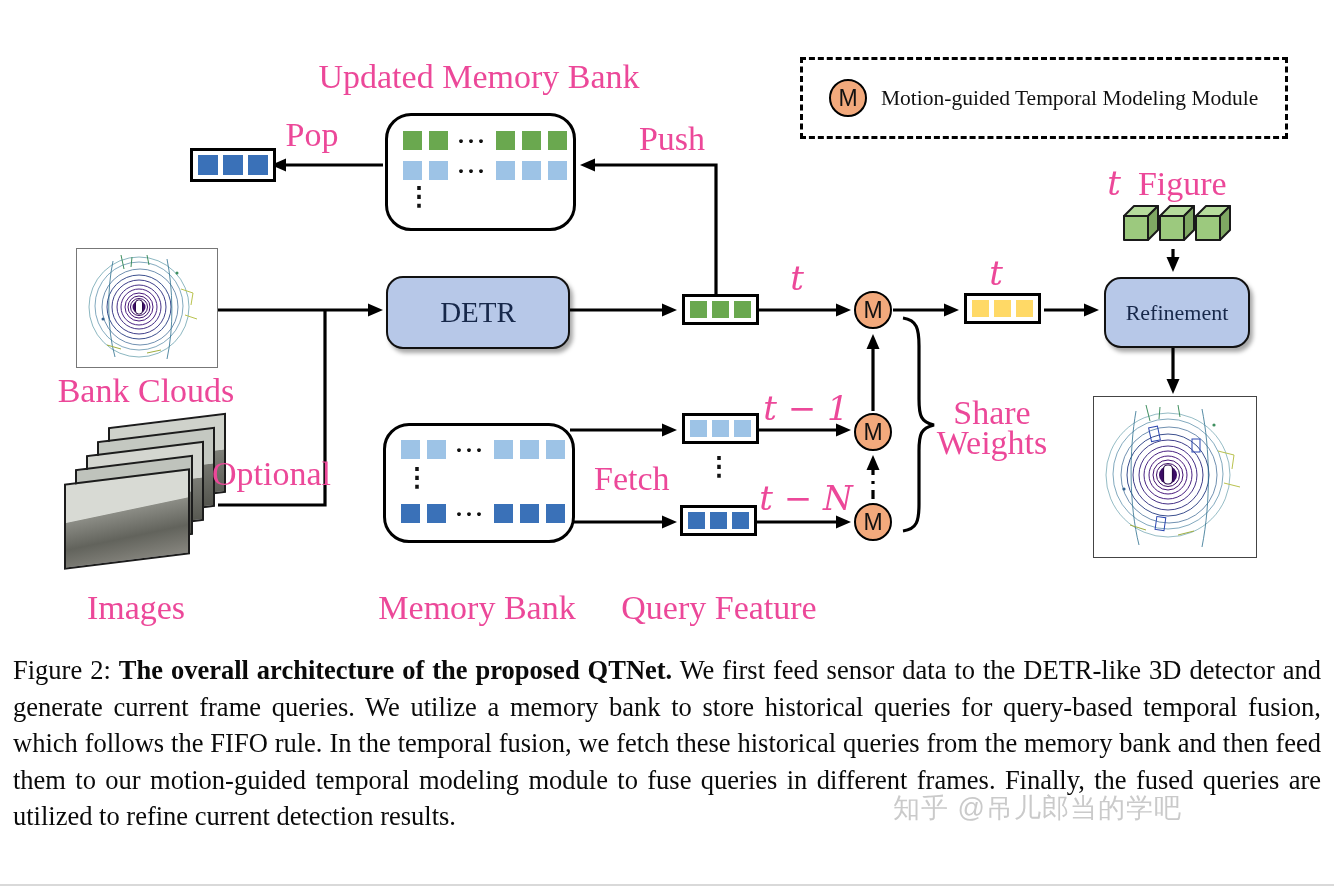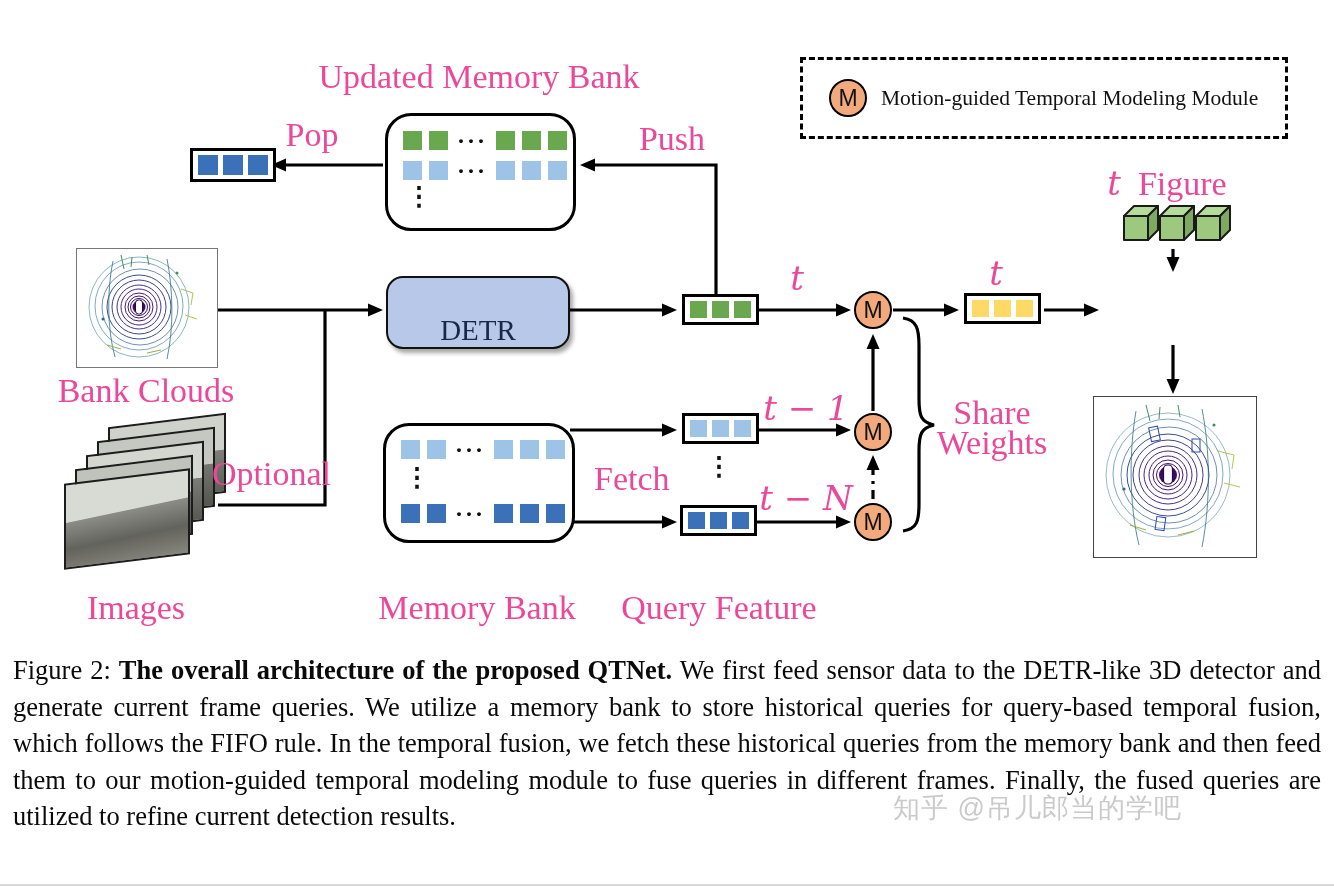--- a/index.html
+++ b/index.html
@@ -21,21 +21,21 @@
   .hdots{font-size:24px;font-weight:bold;letter-spacing:2px;line-height:10px;margin:0 2px;}
   .vdots{position:absolute;font-size:26px;font-weight:bold;line-height:9px;letter-spacing:0;}
 
   
   .qbox{position:absolute;background:#fff;border:3.5px solid #000;display:flex;
         align-items:center;gap:5px;padding:4px 5px;}
   .qbox .sq{width:17px;height:17px;}
 
   
   .proc{position:absolute;background:var(--box-blue);border:2.5px solid #111;
-        border-radius:17px;display:flex;align-items:flex-end;justify-content:center;
+        border-radius:17px;display:flex;align-items:center;justify-content:center;
         color:#17284a;box-shadow:3px 4px 4px rgba(0,0,0,0.35);}
 
   
   .mcirc{position:absolute;width:38px;height:38px;border-radius:50%;background:var(--orange);
          border:2.5px solid #000;display:flex;align-items:center;justify-content:center;
          font-family:"Liberation Sans", sans-serif;font-size:23px;color:#111;box-sizing:border-box;}
 
   
   .legend{position:absolute;left:800px;top:57px;width:488px;height:82px;
           border:3.5px dashed #000;box-sizing:border-box;display:flex;align-items:center;}
@@ -278,20 +278,23 @@
         <polygon points="68,16 78,6 78,30 68,40" fill="#7fa863"></polygon>
       </g>
       <g>
         <polygon points="80,16 104,16 104,40 80,40" fill="#9cc97e"></polygon>
         <polygon points="80,16 90,6 114,6 104,16" fill="#b6dc9c"></polygon>
         <polygon points="104,16 114,6 114,30 104,40" fill="#7fa863"></polygon>
       </g>
     </g>
   </svg>
 
+  <div class="proc" style="left:1104px;top:277px;width:142px;height:67px;font-size:22px;">
+    <span>Refinement</span>
+  </div>
 
   <div class="pcframe" style="left:1093px;top:396px;width:164px;height:162px;border-color:#444;">
     <svg width="161" height="159" viewBox="0 0 161 159">
       <g fill="none" stroke-width="1">
         <circle cx="74" cy="78" r="62" stroke="#2b7a8c" opacity=".5"></circle>
         <circle cx="74" cy="77" r="55" stroke="#2f6f93" opacity=".6"></circle>
         <circle cx="75" cy="78" r="48" stroke="#33618f" opacity=".7"></circle>
         <circle cx="74" cy="78" r="41" stroke="#3b4f8e"></circle>
         <circle cx="74" cy="78" r="35" stroke="#3f3f8a"></circle>
         <circle cx="74" cy="78" r="29" stroke="#453086"></circle>

